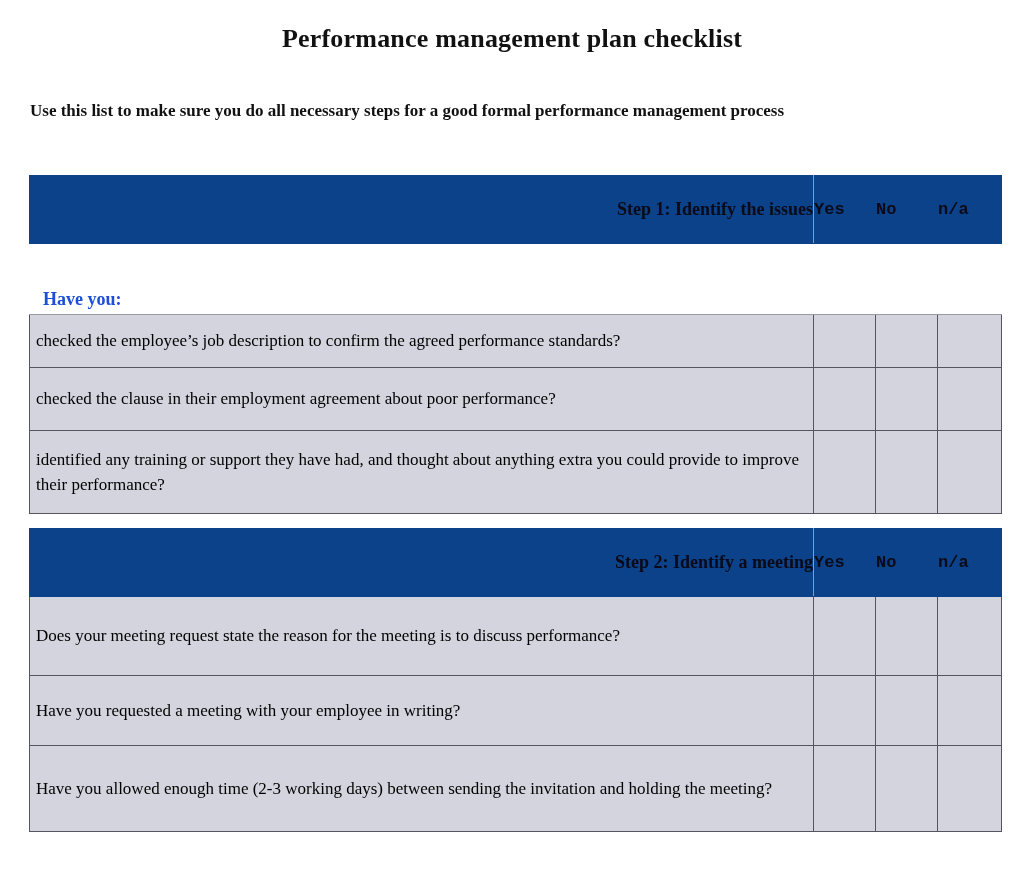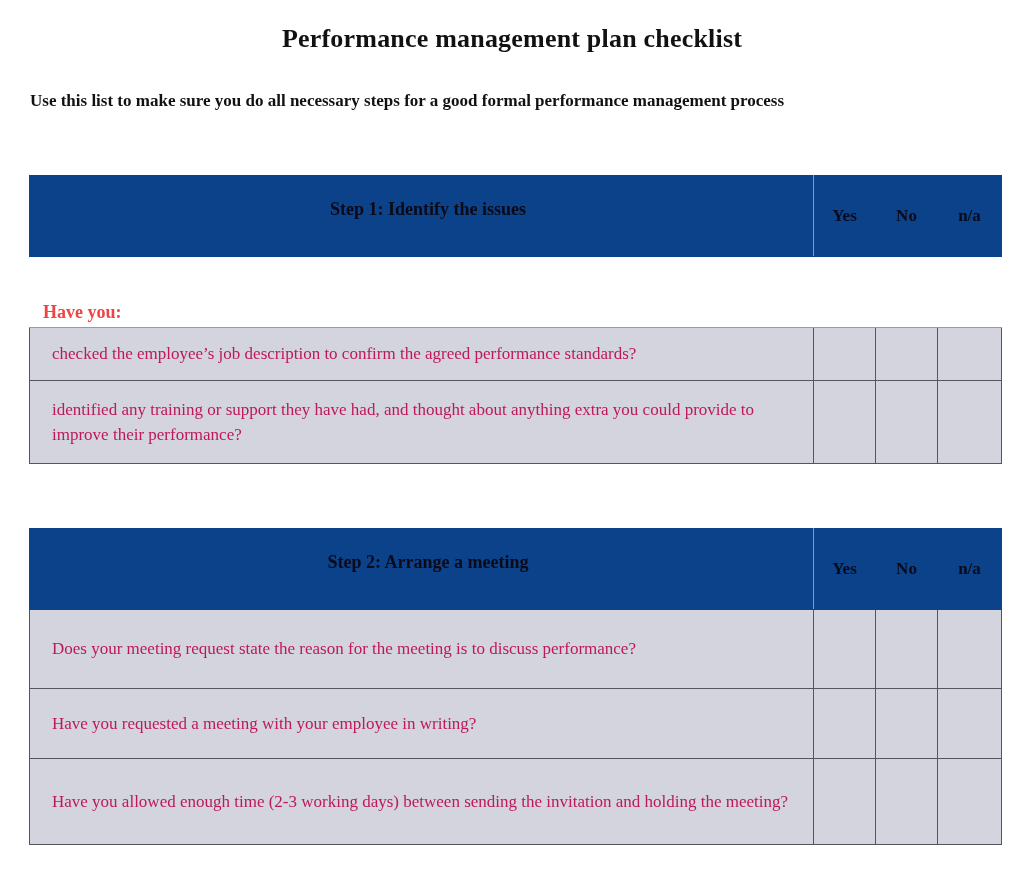--- a/index.html
+++ b/index.html
@@ -35,21 +35,21 @@
     font-size: 26px;
     font-weight: bold;
     letter-spacing: 0.2px;
     color: #111111;
     font-family: "Liberation Serif", "DejaVu Serif", serif;
   }
 
   
   .intro {
     position: absolute;
-    top: 88px;
+    top: 98px;
     left: 30px;
     width: 790px;
     font-size: 17px;
     font-weight: bold;
     line-height: 1.55;
     color: #111111;
   }
 
   
   .checklist-table {
@@ -71,57 +71,58 @@
   
   tr.head-row th {
     background: #0c4289;
     color: #0a0a18;
     font-weight: bold;
     border: 1px solid #0c4289;
     padding: 0;
     vertical-align: middle;
   }
   tr.head-row th.head-title {
-    text-align: center;
+    text-align: right;
     font-size: 18px;
-    padding: 8px 0 21px 13px;
+    padding: 8px 0 8px 13px;
     height: 51px;
     border-right: 1px solid #7f9cc4;
   }
   tr.head-row th.head-ans {
-    text-align: center;
+    text-align: left;
     font-size: 17px;
     height: 51px;
+    font-family: Liberation Mono, monospace;
   }
 
   
   tr.subhead-row td {
     background: #ffffff;
     border: 1px solid #ffffff;
     border-bottom: 1px solid #9a9aa6;
-    color: #ef4444;
+    color: #1d4ed8;
     font-size: 18px;
     font-weight: bold;
     padding: 20px 0 4px 13px;
     height: 46px;
     vertical-align: bottom;
   }
 
   
   tr.q-row td {
     border: 1px solid #55555f;
     background: #d4d4de;
     vertical-align: middle;
   }
   tr.q-row td.q-text {
     text-align: left;
     font-size: 17px;
     line-height: 1.5;
-    color: #be185d;
-    padding: 6px 6px 6px 22px;
+    color: #000000;
+    padding: 6px 6px 6px 6px;
   }
   tr.q-row td.q-ans {
     background: #d4d4de;
   }
 
   
   #table-step2 tr.q-row:first-of-type td { background: #d7d7e0; }
 
   
   .h40 { height: 40px; }
@@ -160,41 +161,47 @@
         <td colspan="4">Have you:</td>
       </tr>
 
       <tr class="q-row">
         <td class="q-text h40">checked the employee’s job description to confirm the agreed performance  standards?</td>
         <td class="q-ans"></td>
         <td class="q-ans"></td>
         <td class="q-ans"></td>
       </tr>
 
+      <tr class="q-row">
+        <td class="q-text h50">checked the clause in their employment agreement  about poor performance?</td>
+        <td class="q-ans"></td>
+        <td class="q-ans"></td>
+        <td class="q-ans"></td>
+      </tr>
 
 
       <tr class="q-row">
         <td class="q-text h70"> identified any training  or support they have had, and thought  about  anything extra  you could provide to improve their performance?</td>
         <td class="q-ans"></td>
         <td class="q-ans"></td>
         <td class="q-ans"></td>
       </tr>
     </tbody>
   </table>
 
   <table class="checklist-table" id="table-step2">
     <colgroup>
       <col class="c-text">
         <col class="c-ans">
         <col class="c-ans">
         <col class="c-ans-last">
     </colgroup>
     <tbody>
       <tr class="head-row">
-        <th class="head-title">Step 2: Arrange a meeting</th>
+        <th class="head-title">Step 2: Identify a meeting</th>
         <th class="head-ans">Yes</th>
         <th class="head-ans">No</th>
         <th class="head-ans">n/a</th>
       </tr>
 
       <tr class="q-row">
         <td class="q-text h66">Does your meeting  request  state the reason for the meeting  is to discuss performance?</td>
         <td class="q-ans"></td>
         <td class="q-ans"></td>
         <td class="q-ans"></td>

